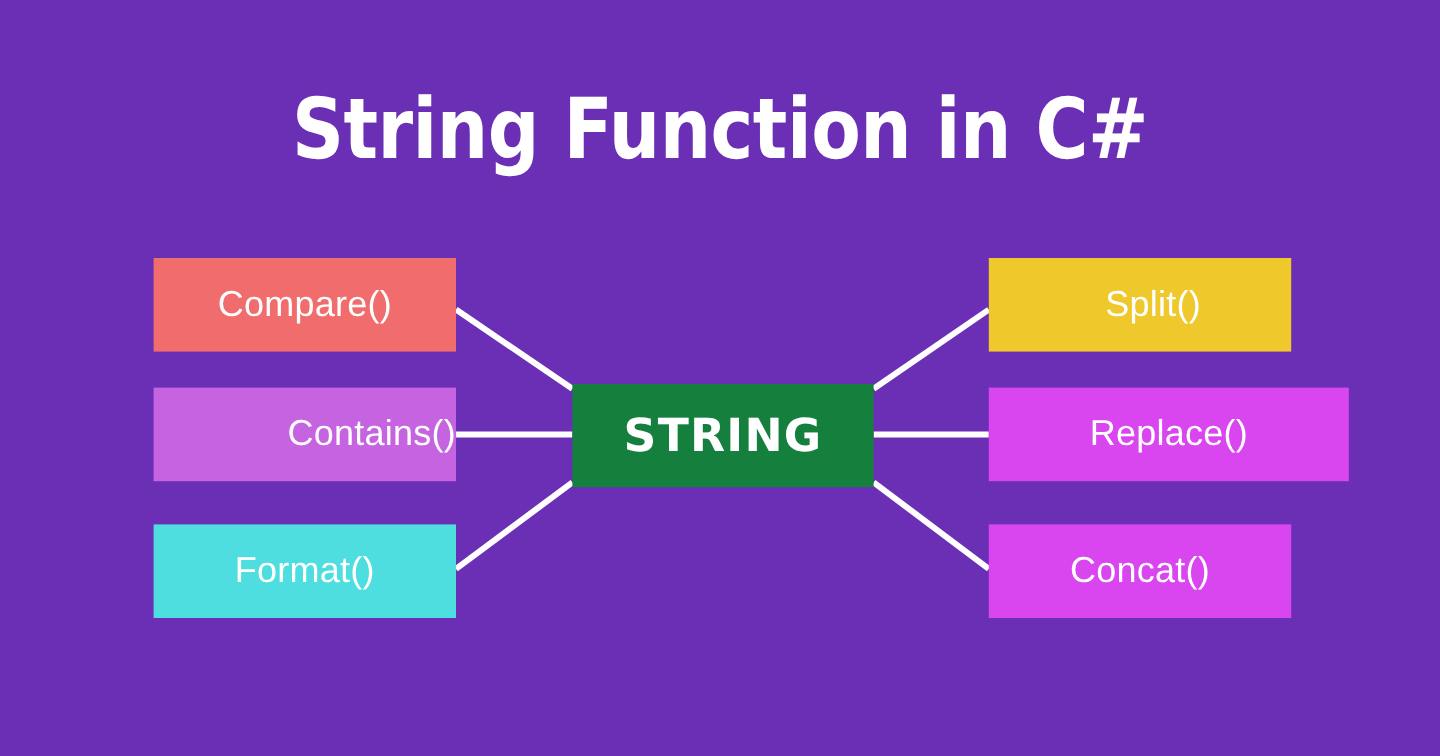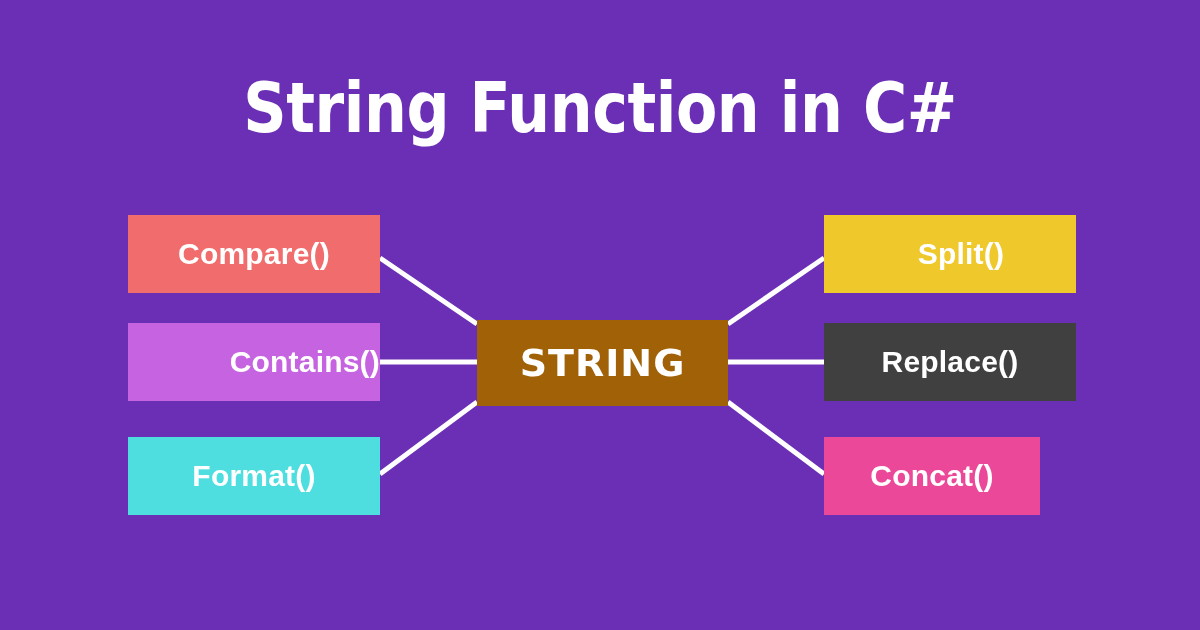--- a/index.html
+++ b/index.html
@@ -44,21 +44,21 @@
   }
   .node-box {
     position: absolute;
     display: flex;
     align-items: center;
     justify-content: center;
     box-sizing: border-box;
     color: #ffffff;
     font-family: "Liberation Sans", sans-serif;
     font-size: 30px;
-    font-weight: 700;
+    font-weight: 400;
     letter-spacing: 0.2px;
     white-space: nowrap;
   }
   .node-box.center {
     font-family: "DejaVu Sans", sans-serif;
     font-size: 38px;
     font-weight: bold;
     letter-spacing: 1px;
   }
 </style>
@@ -86,24 +86,24 @@
       </div>
       <div class="node-box" style="left: 128px; top: 323px; width: 252px; height: 78px; background: rgb(197, 99, 224); justify-content: flex-end;">
         <span>Contains()</span>
       </div>
       <div class="node-box" style="left: 128px; top: 437px; width: 252px; height: 78px; background: rgb(78, 222, 224); text-align: right;">
         <span>Format()</span>
       </div>
       <div class="node-box" style="left: 824px; top: 215px; width: 252px; height: 78px; background: rgb(239, 200, 43); padding-left: 22px;">
         <span>Split()</span>
       </div>
-      <div class="node-box" style="left: 824px; top: 323px; width: 252px; height: 78px; background: #404040;">
+      <div class="node-box" style="left: 824px; top: 323px; width: 300px; height: 78px; background: #d946ef;">
         <span>Replace()</span>
       </div>
-      <div class="node-box" style="left: 824px; top: 437px; width: 216px; height: 78px; background: #ec4899;">
+      <div class="node-box" style="left: 824px; top: 437px; width: 252px; height: 78px; background: #d946ef;">
         <span>Concat()</span>
       </div>
-      <div class="node-box center" style="left: 477px; top: 320px; width: 251px; height: 86px; background: #a16207;">
+      <div class="node-box center" style="left: 477px; top: 320px; width: 251px; height: 86px; background: #15803d;">
         <span>STRING</span>
       </div>
     </div>
 
 </div>
 
 </body></html>

